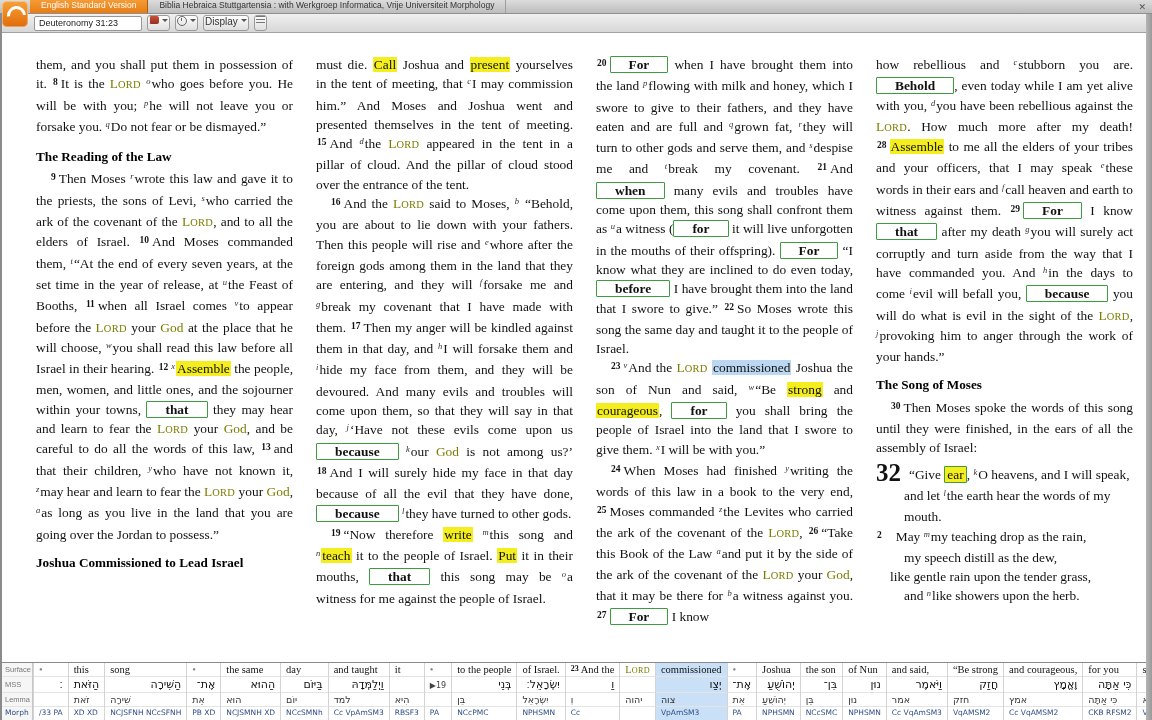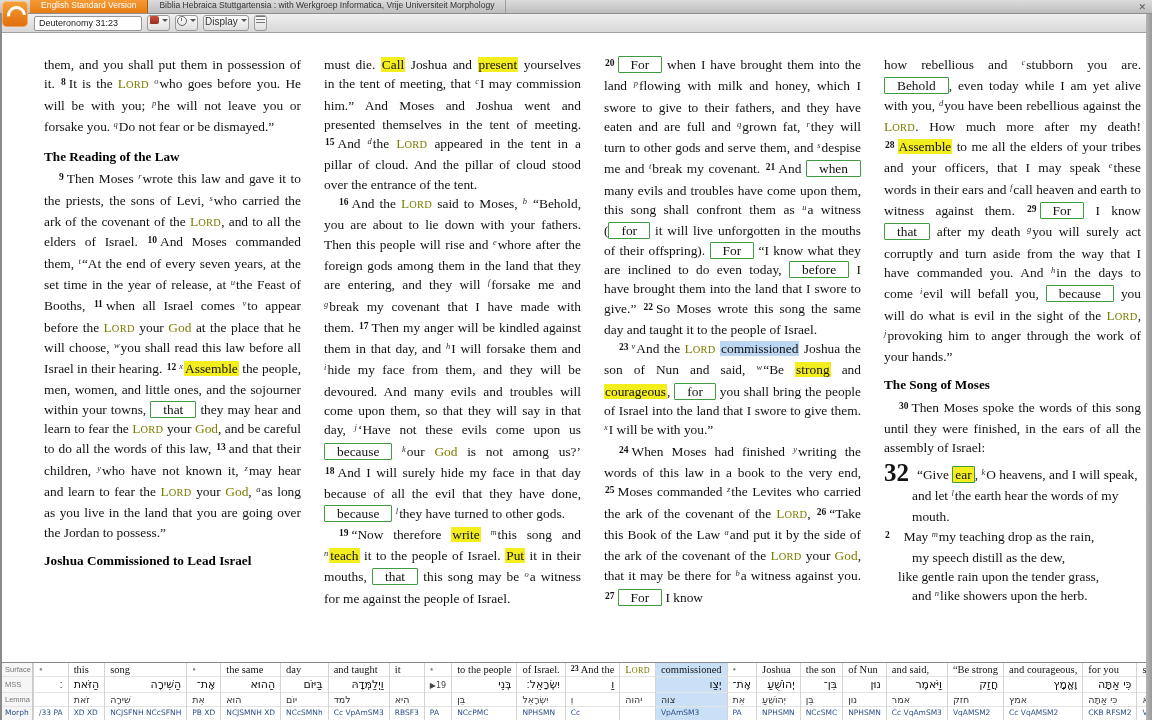--- a/index.html
+++ b/index.html
@@ -20,31 +20,31 @@
   .toolbar{position:absolute;top:14px;left:0;right:0;height:19px;background:linear-gradient(#f0f0f0,#d7d7d7);border-bottom:1px solid #a2a2a2;display:flex;align-items:center;gap:5px;padding-left:34px;box-sizing:border-box;}
   .ref-input{width:98px;height:13px;border:1px solid #979797;border-radius:2px;font-size:9px;font-family:"Liberation Sans",sans-serif;padding:0 4px;color:#222;background:#fff;}
   .tb-btn{height:14px;display:inline-flex;align-items:flex-start;gap:3px;border:1px solid #9a9a9a;border-radius:3px;background:linear-gradient(#fefefe,#dedede);padding:0 1px;font-size:10px;color:#333;}
   .caret::after{content:"";display:inline-block;border:3px solid transparent;border-top-color:#555;margin-top:3px;}
   .book-icon{display:inline-block;width:10px;height:8px;background:linear-gradient(#c8503a,#93301f);border-radius:1px 2px 2px 1px;box-shadow:inset 1px 0 0 #f3e6d8;}
   .clock-icon{display:inline-block;width:8px;height:8px;border:1px solid #666;border-radius:50%;position:relative;}
   .clock-icon::after{content:"";position:absolute;left:3px;top:1px;width:1px;height:3px;background:#666;}
   .list-icon{display:inline-block;width:9px;height:7px;background:repeating-linear-gradient(#777 0 1px,transparent 1px 3px);}
 
   
-  .main{position:absolute;top:33px;left:8px;right:0;height:627px;background:#fff;overflow:hidden;display:flex;gap:23px;padding:22px 14px 0 36px;box-sizing:border-box;}
+  .main{position:absolute;top:33px;left:0;right:0;height:627px;background:#fff;overflow:hidden;display:flex;gap:23px;padding:22px 14px 0 36px;box-sizing:border-box;}
   .col{width:257px;flex:0 0 257px;font-family:"Liberation Serif",serif;font-size:13.4px;line-height:19.3px;color:#111;}
   .para{margin:0;text-align:justify;}
   .para.indent{text-indent:14px;}
   .heading{font-weight:bold;font-size:13.2px;margin:9px 0 3px;color:#000;text-align:left;}
   .verse{font-weight:bold;font-size:9.5px;position:relative;top:-3px;margin:0 3px 0 1px;}
   .ref{font-style:italic;font-size:8.5px;position:relative;top:-4px;margin-right:1px;color:#2e2e2e;}
   .divine{color:#7c7c00;}
   .sc-sm{font-size:0.78em;letter-spacing:.3px;}
   .hl{background:#f4ee1e;padding:0 1px;}
-  .bx{border:1px solid #3f9b3f;padding:0 12px;border-radius:1px;}
+  .bx{border:1px solid #3f9b3f;padding:0 18px;border-radius:1px;font-weight:bold;}
   .hb{background:#f4ee1e;border:1px solid #3f9b3f;padding:0 2px;border-radius:1px;}
   .sel{background:#bcd7f2;padding:0 1px;}
   .poem{margin-top:5px;}
   .poem-line{text-align:left;}
   .poem-line .verse{margin-right:14px;}
   .chapter{font-size:25px;font-weight:bold;line-height:19px;vertical-align:-2px;margin-right:8px;}
 
   
   .interlinear{position:absolute;bottom:0;left:0;right:0;height:58px;border-top:1px solid #8a8a8a;background:#fff;display:flex;overflow:hidden;box-sizing:border-box;}
   .il-labels{flex:0 0 32px;width:32px;background:#f6f6f6;border-right:1px solid #c7c7c7;display:flex;flex-direction:column;}

